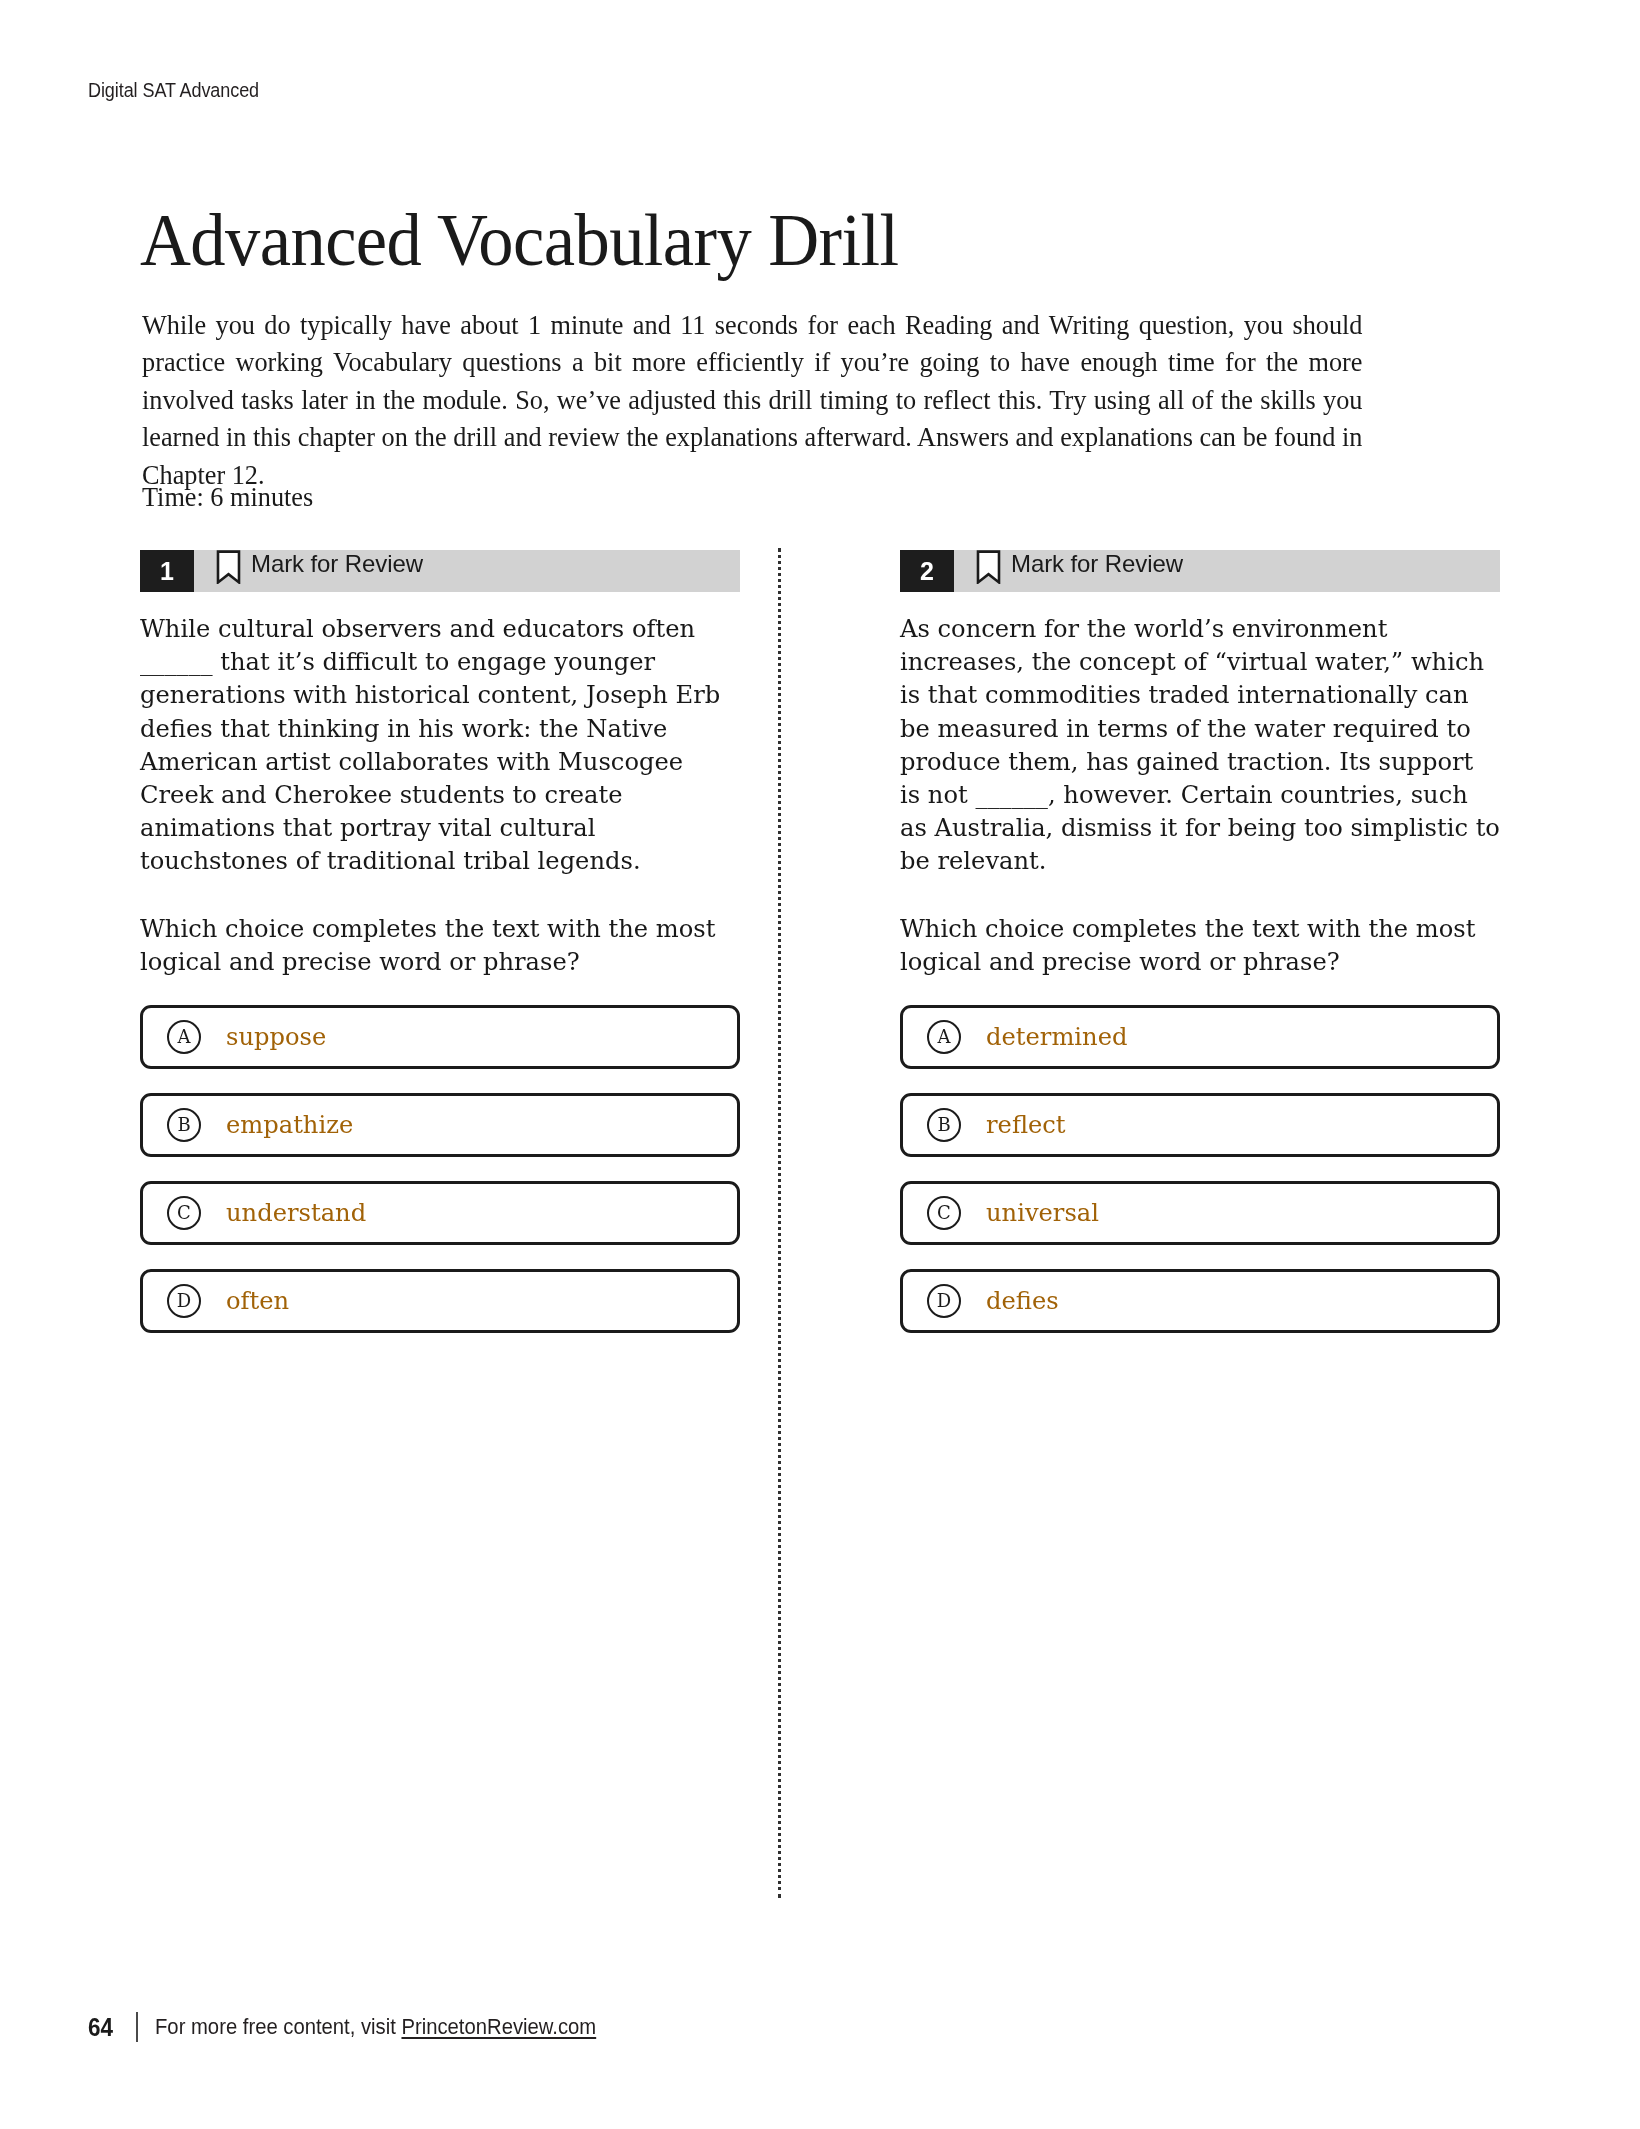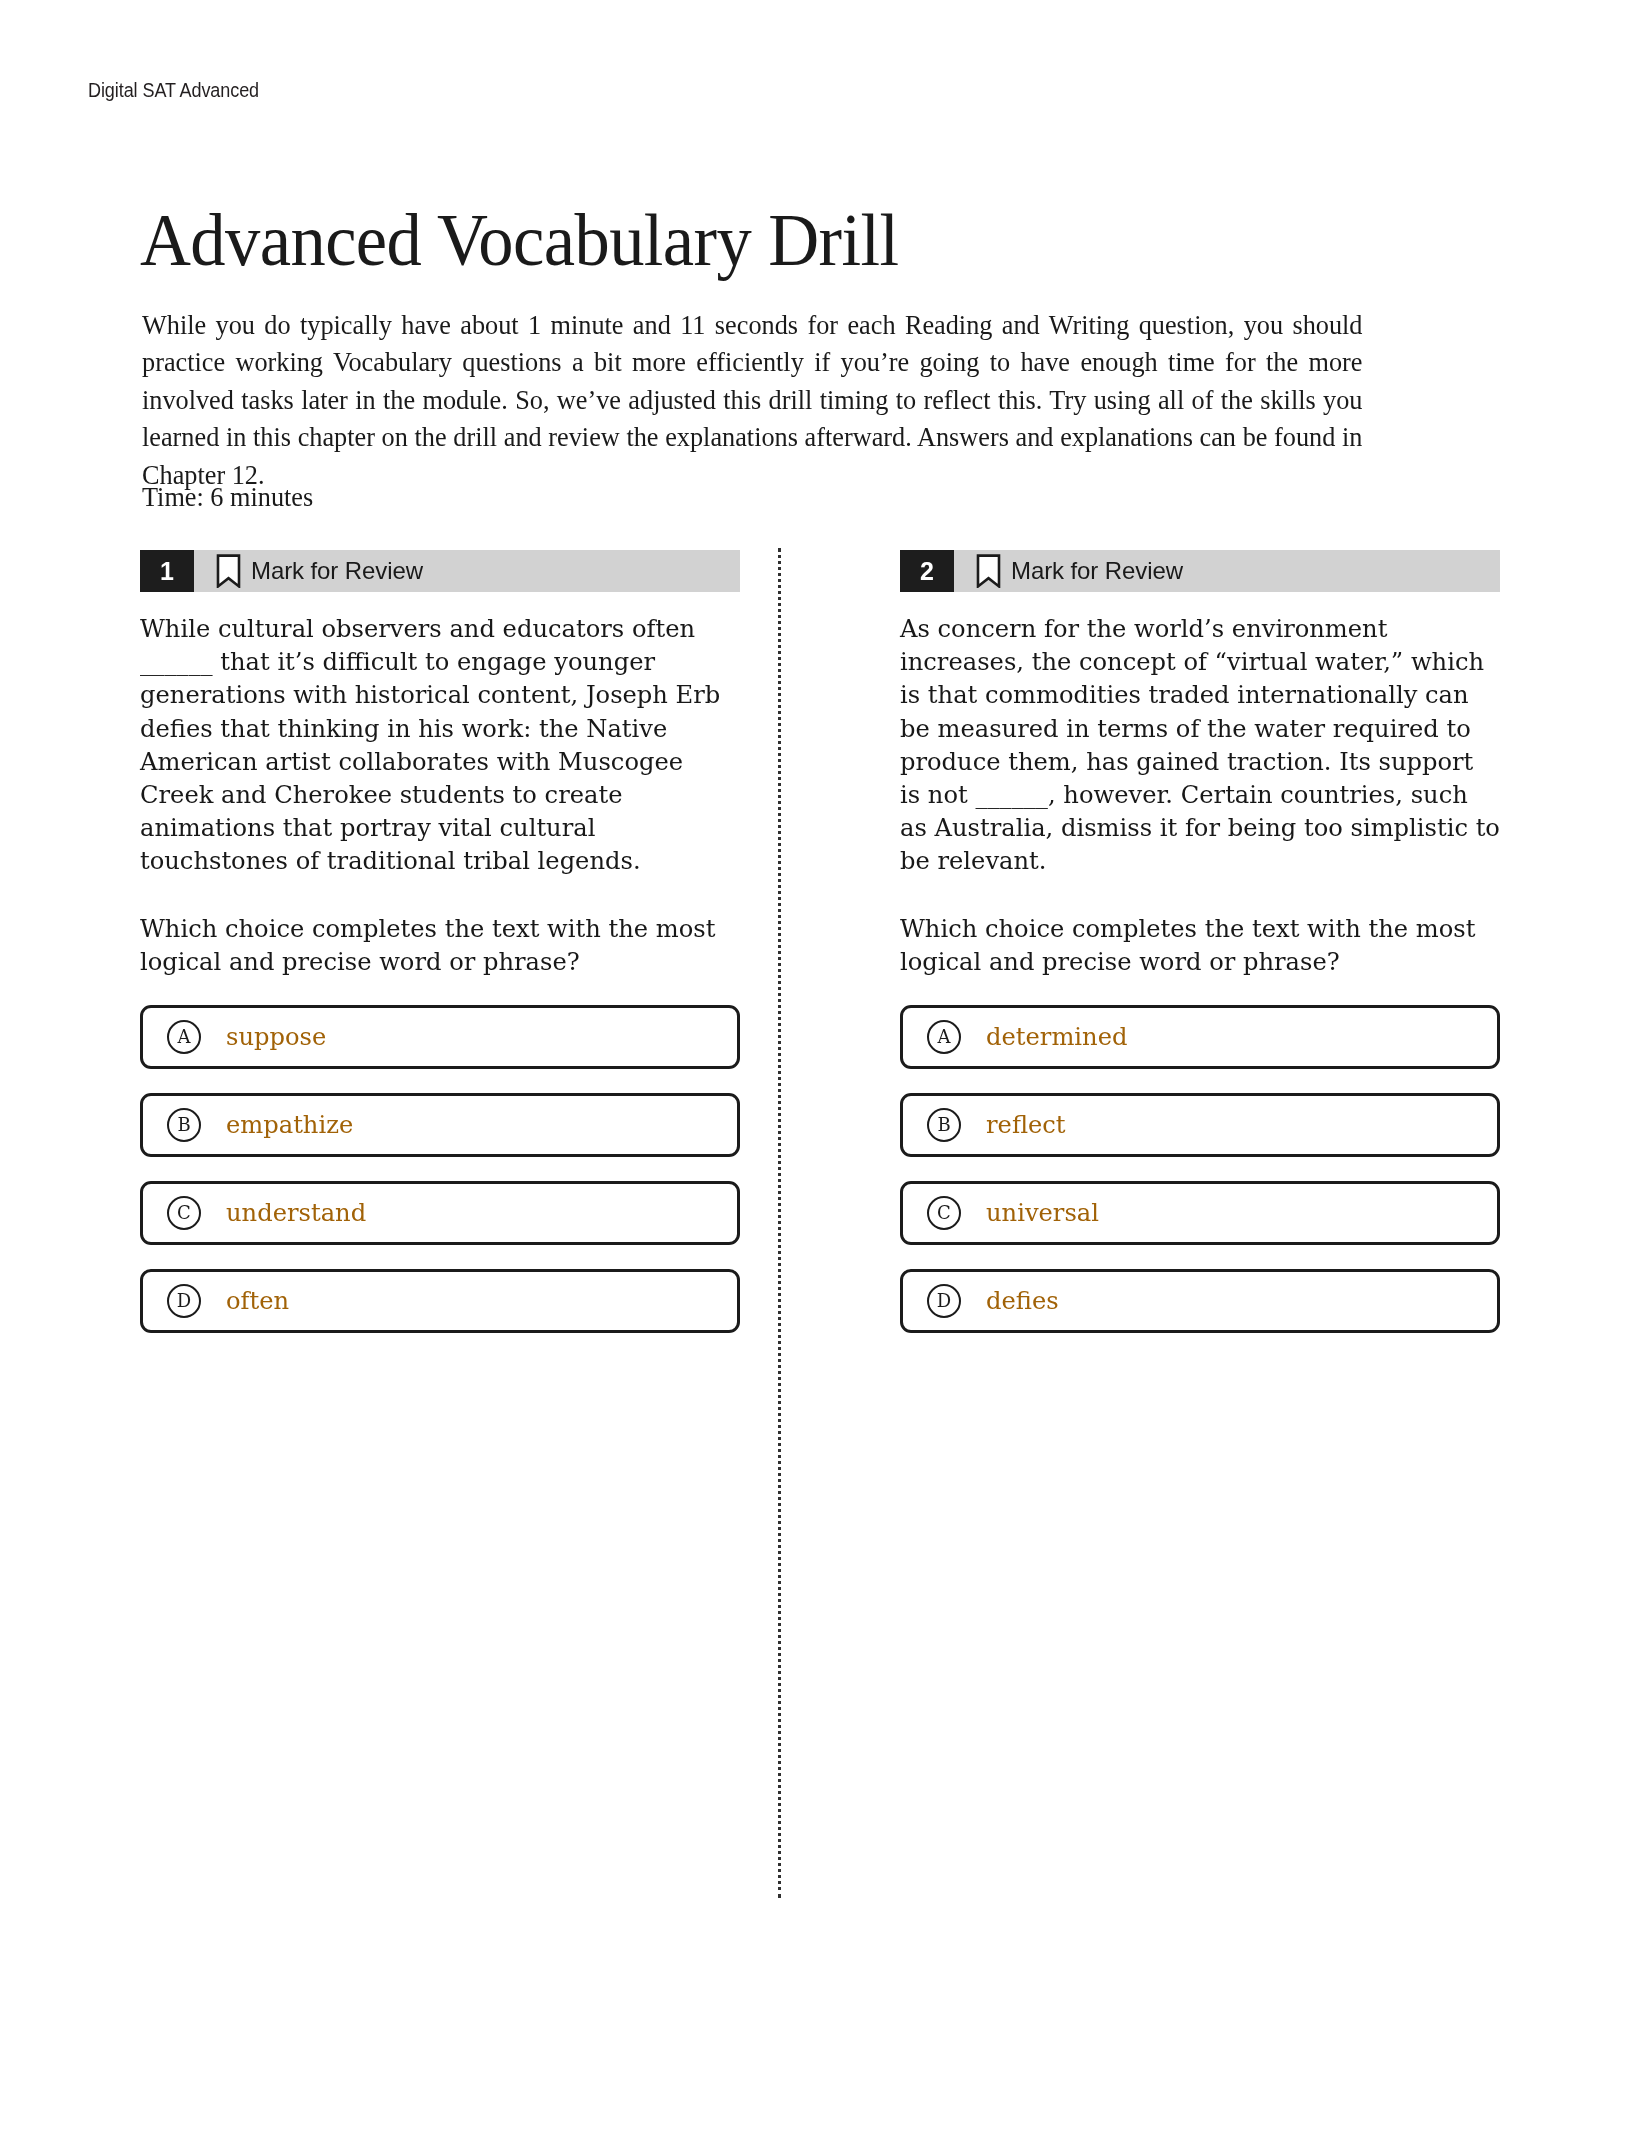--- a/index.html
+++ b/index.html
@@ -113,21 +113,20 @@
     font-family: "Liberation Sans", sans-serif;
     font-size: 25px;
     font-weight: 700;
     display: flex;
     align-items: center;
     justify-content: center;
     flex: 0 0 auto;
   }
   .qmark {
     display: flex;
-    align-items: center;
     gap: 10px;
     padding-left: 22px;
   }
   .bookmark-icon {
     display: block;
     width: 25px;
     height: 34px;
     flex: 0 0 auto;
   }
   .qmark-label {
@@ -315,14 +314,19 @@
         </div>
         <div class="choice">
           <span class="choice-letter">D</span>
           <span class="choice-text">defies</span>
         </div>
       </div>
     </div>
 
   </div>
 
+  <div class="footer">
+    <span class="folio">64</span>
+    <span class="folio-rule"></span>
+    <span class="footer-text"><span>For more free content, visit </span><a class="footer-link" href="#">PrincetonReview.com</a></span>
+  </div>
 
 </div>
 
 </body></html>

